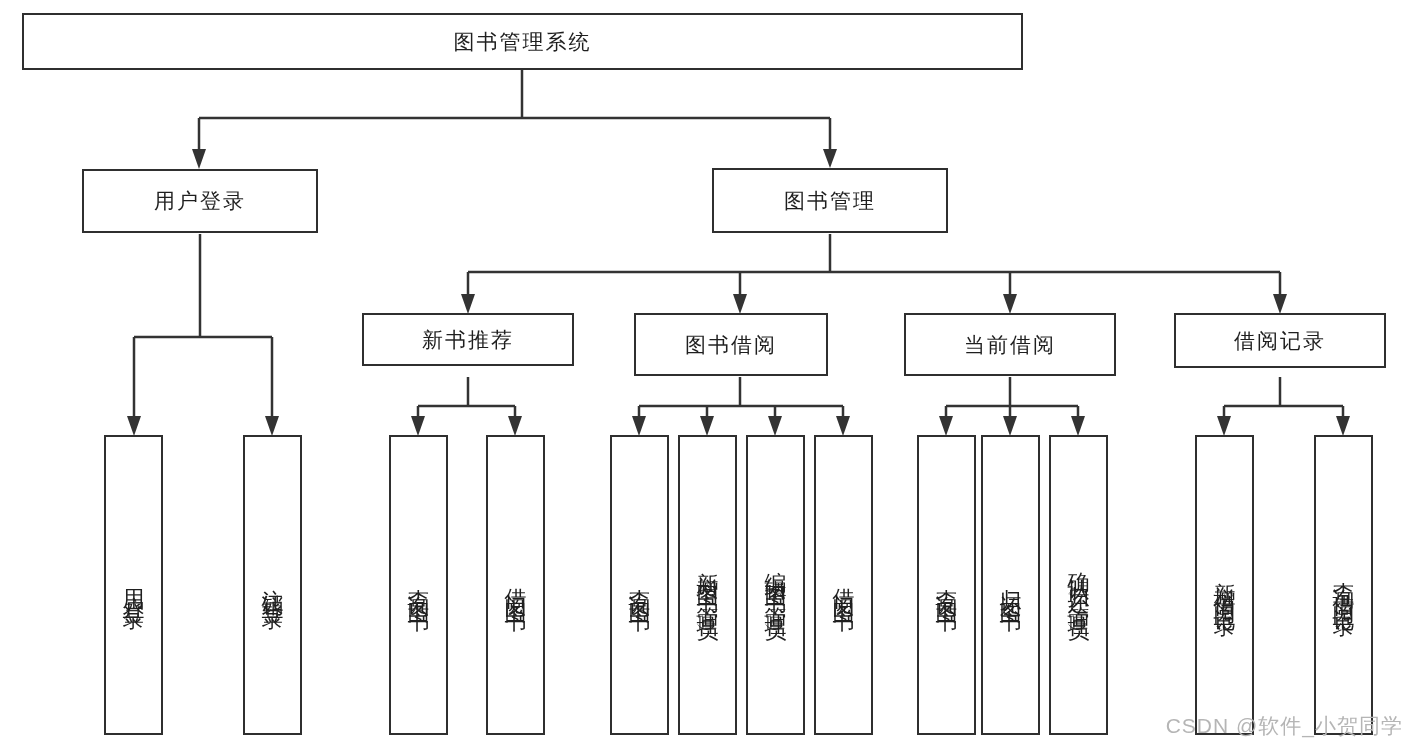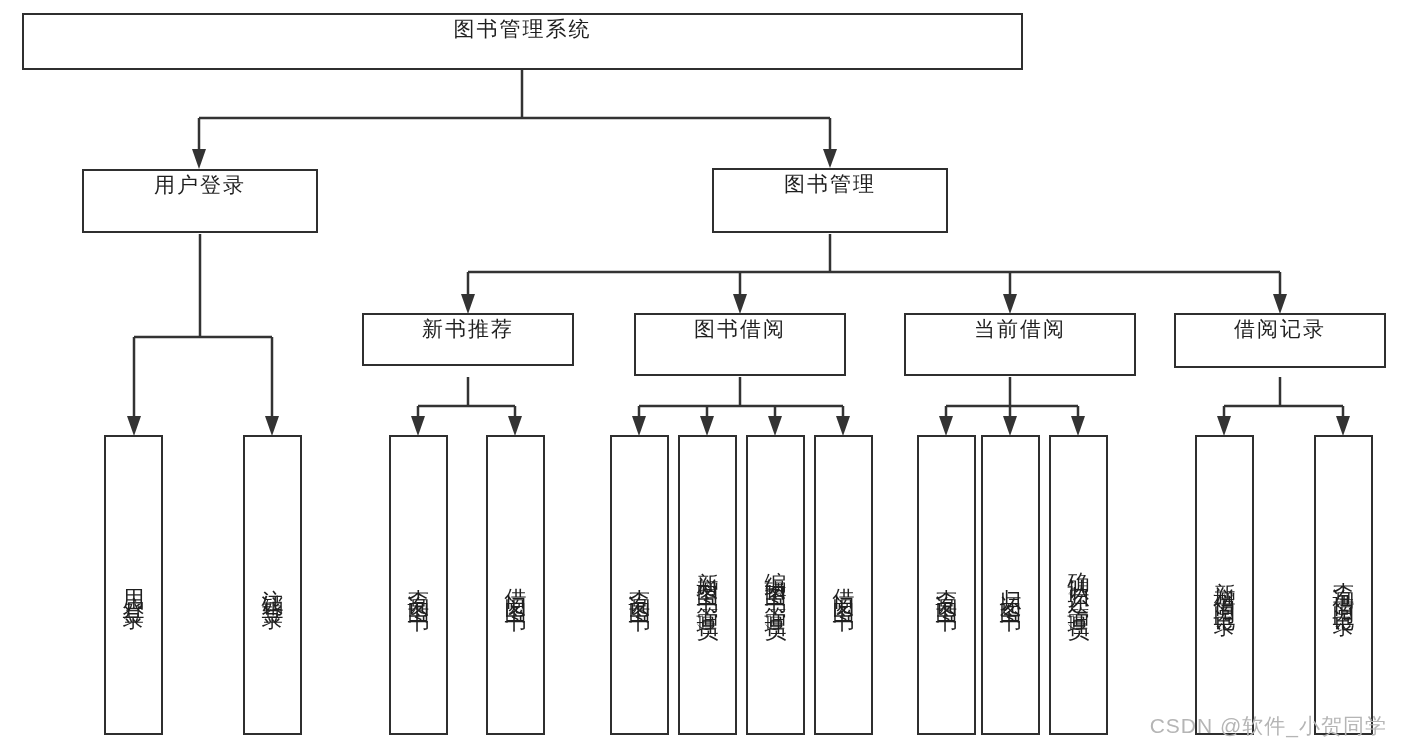--- a/index.html
+++ b/index.html
@@ -11,34 +11,34 @@
   }
   html,body{margin:0;padding:0;background:var(--bg);}
   #canvas{
     position:relative;width:1405px;height:747px;background:var(--bg);
     font-family:"Liberation Sans","DejaVu Sans",sans-serif;color:var(--text);
     overflow:hidden;
   }
   #wires{position:absolute;left:0;top:0;width:1405px;height:747px;}
   .hbox{
     position:absolute;box-sizing:border-box;border:2.5px solid var(--border);
-    background:#fff;display:flex;justify-content:center;
+    background:#fff;display:flex;align-items:center;justify-content:center;
     font-size:21px;letter-spacing:2px;white-space:nowrap;
   }
   .leaf{
     position:absolute;box-sizing:border-box;top:435px;width:59px;height:300px;
     border:2.5px solid var(--border);background:#fff;
     display:flex;align-items:center;justify-content:center;
   }
   .leaf span{
     writing-mode:vertical-rl;text-orientation:mixed;
     font-size:22px;letter-spacing:7px;line-height:1;color:var(--text);
   }
   #watermark{
-    position:absolute;right:18px;top:712px;z-index:5;
+    position:absolute;right:2px;top:712px;z-index:5;
     font-size:21px;letter-spacing:1px;color:var(--wm);white-space:nowrap;
   }
 </style>
 </head>
 <body>
 
 <div id="canvas">
 
   <svg id="wires" viewBox="0 0 1405 747" xmlns="http://www.w3.org/2000/svg" aria-hidden="true">
     <g stroke="#333333" stroke-width="2.5" fill="none">
@@ -114,24 +114,24 @@
   <div class="hbox" style="left:82px;top:169px;width:236px;height:64px;">
     <span>用户登录</span>
   </div>
   <div class="hbox" style="left:712px;top:168px;width:236px;height:65px;">
     <span>图书管理</span>
   </div>
 
   <div class="hbox" style="left:362px;top:313px;width:212px;height:53px;">
     <span>新书推荐</span>
   </div>
-  <div class="hbox" style="left:634px;top:313px;width:212px;height:63px;">
+  <div class="hbox" style="left:634px;top:313px;width:194px;height:63px;">
     <span>图书借阅</span>
   </div>
-  <div class="hbox" style="left:904px;top:313px;width:232px;height:63px;">
+  <div class="hbox" style="left:904px;top:313px;width:212px;height:63px;">
     <span>当前借阅</span>
   </div>
   <div class="hbox" style="left:1174px;top:313px;width:212px;height:55px;">
     <span>借阅记录</span>
   </div>
 
   <div class="leaf" style="left:104px;">
     <span>用户登录</span>
   </div>
   <div class="leaf" style="left:243px;">

